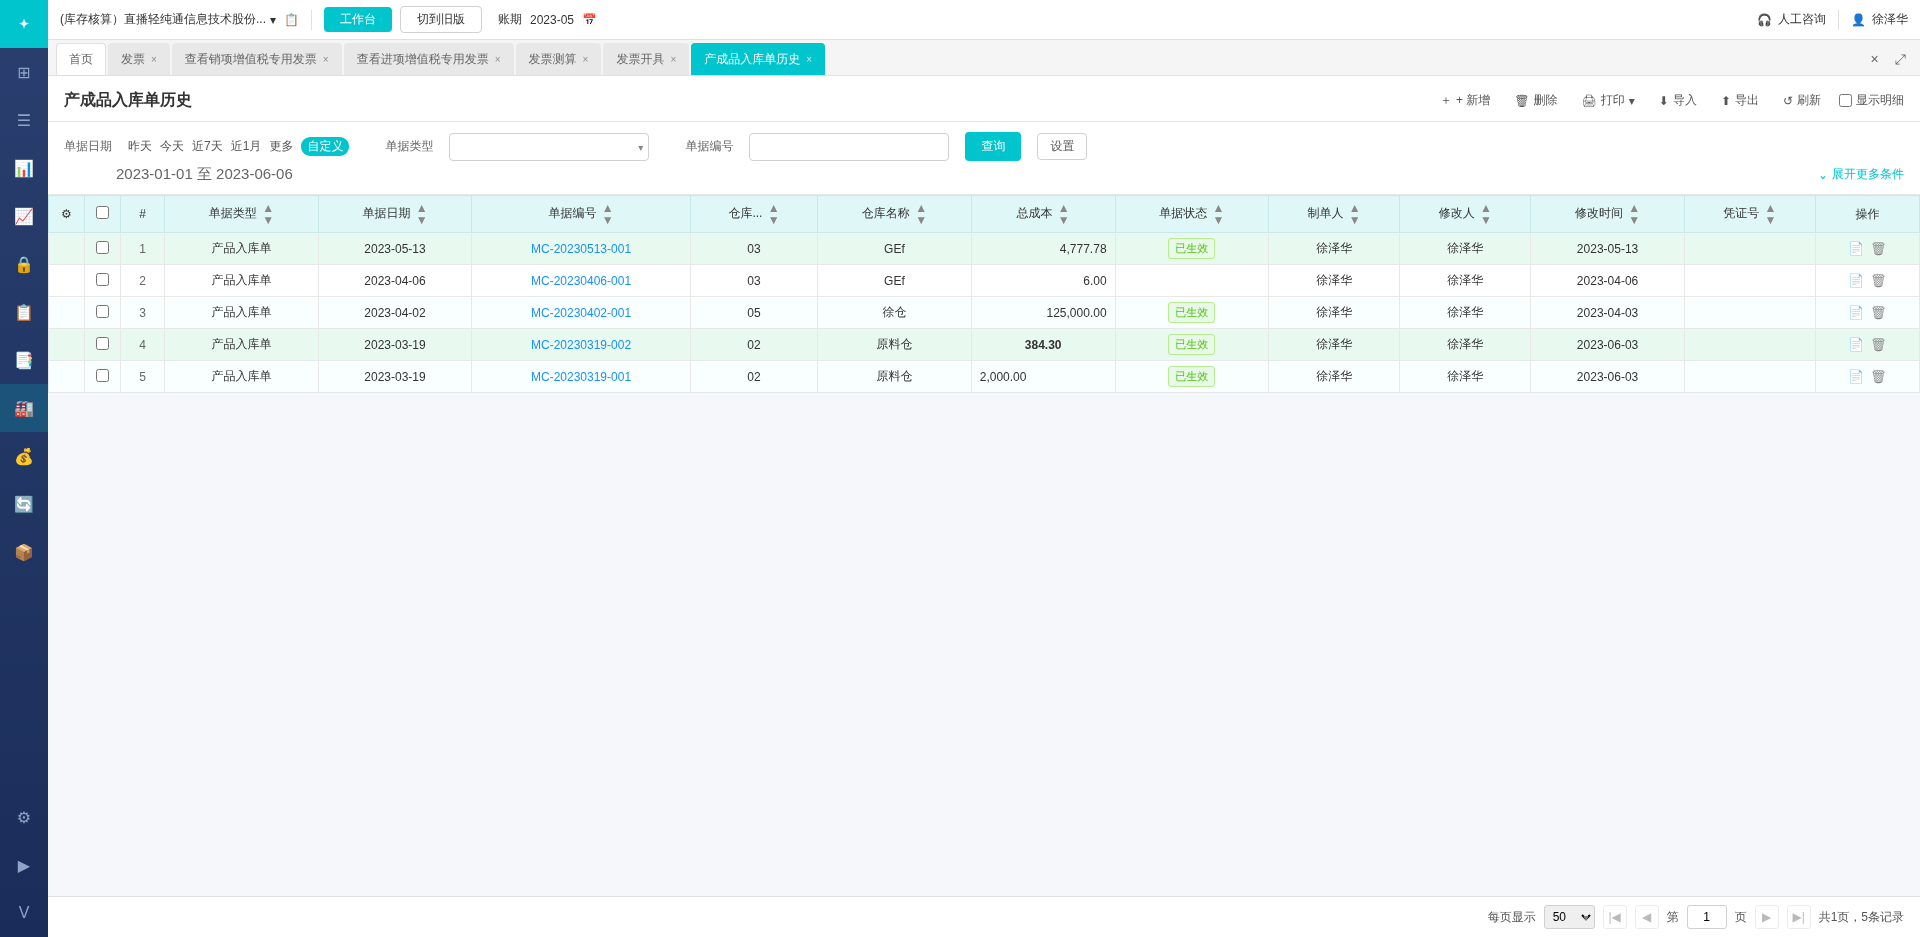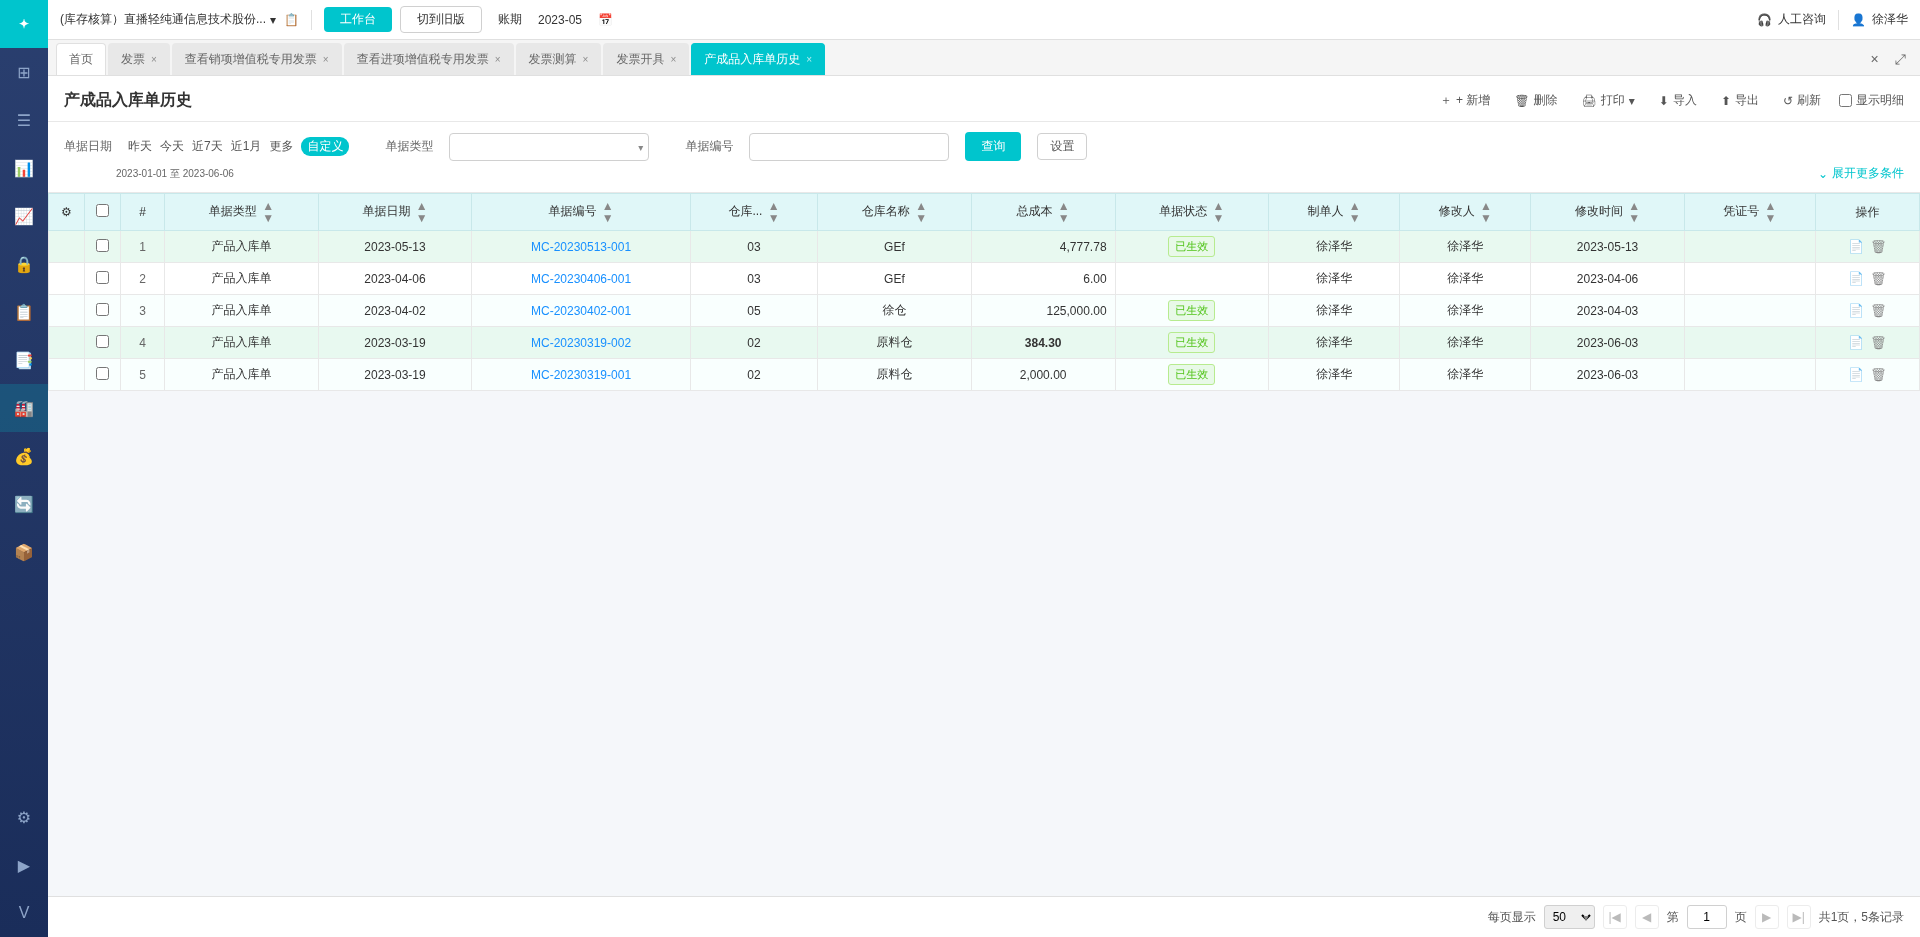--- a/index.html
+++ b/index.html
@@ -77,21 +77,21 @@
     .topbar-divider { width: 1px; height: 20px; background: #e0e0e0; margin: 0 4px; }
     .topbar-btn {
       padding: 4px 16px;
       border-radius: 4px;
       border: none;
       cursor: pointer;
       font-size: 12px;
     }
     .topbar-btn-primary { background: #00c5cd; color: white; }
     .topbar-btn-outline { background: white; border: 1px solid #d0d0d0; color: #333; }
-    .topbar-period { display: flex; align-items: center; gap: 16px; color: #333; font-size: 12px; margin-left: 8px; }
+    .topbar-period { display: flex; align-items: center; gap: 8px; color: #333; font-size: 12px; margin-left: 8px; }
     .topbar-spacer { flex: 1; }
     .topbar-user { display: flex; align-items: center; gap: 6px; color: #333; font-size: 12px; cursor: pointer; }
 
     
     .tabbar {
       height: 36px;
       background: #f5f5f5;
       border-bottom: 1px solid #e0e0e0;
       display: flex;
       align-items: flex-end;
@@ -204,21 +204,21 @@
       text-decoration: none;
       font-size: 12px;
     }
     .date-link.more { color: #555; }
     .date-link.custom {
       background: #00c5cd;
       color: white;
       padding: 1px 6px;
       border-radius: 9px;
     }
-    .filter-date-range { color: #666; font-size: 10px; }
+    .filter-date-range { color: #666; font-size: 15px; }
     .filter-select {
       height: 28px;
       border: 1px solid #d0d0d0;
       border-radius: 4px;
       padding: 0 24px 0 8px;
       color: #333;
       font-size: 12px;
       background: white;
       min-width: 200px;
       appearance: none;
@@ -709,21 +709,21 @@
     </tr>
             <tr>
       <td></td>
       <td><input type="checkbox" style=""></td>
       <td class="row-num">5</td>
       <td>产品入库单</td>
       <td>2023-03-19</td>
       <td><a class="td-link">MC-20230319-001</a></td>
       <td>02</td>
       <td>原料仓</td>
-      <td style="text-align:center;">2,000.00</td>
+      <td style="text-align:left;">2,000.00</td>
       <td><span class="status-badge">已生效</span></td>
       <td>徐泽华</td>
       <td>徐泽华</td>
       <td>2023-06-03</td>
       <td></td>
       <td>
         <div class="action-icons">
           <span class="action-icon">📄</span>
           <span class="action-icon">🗑</span>
         </div>

